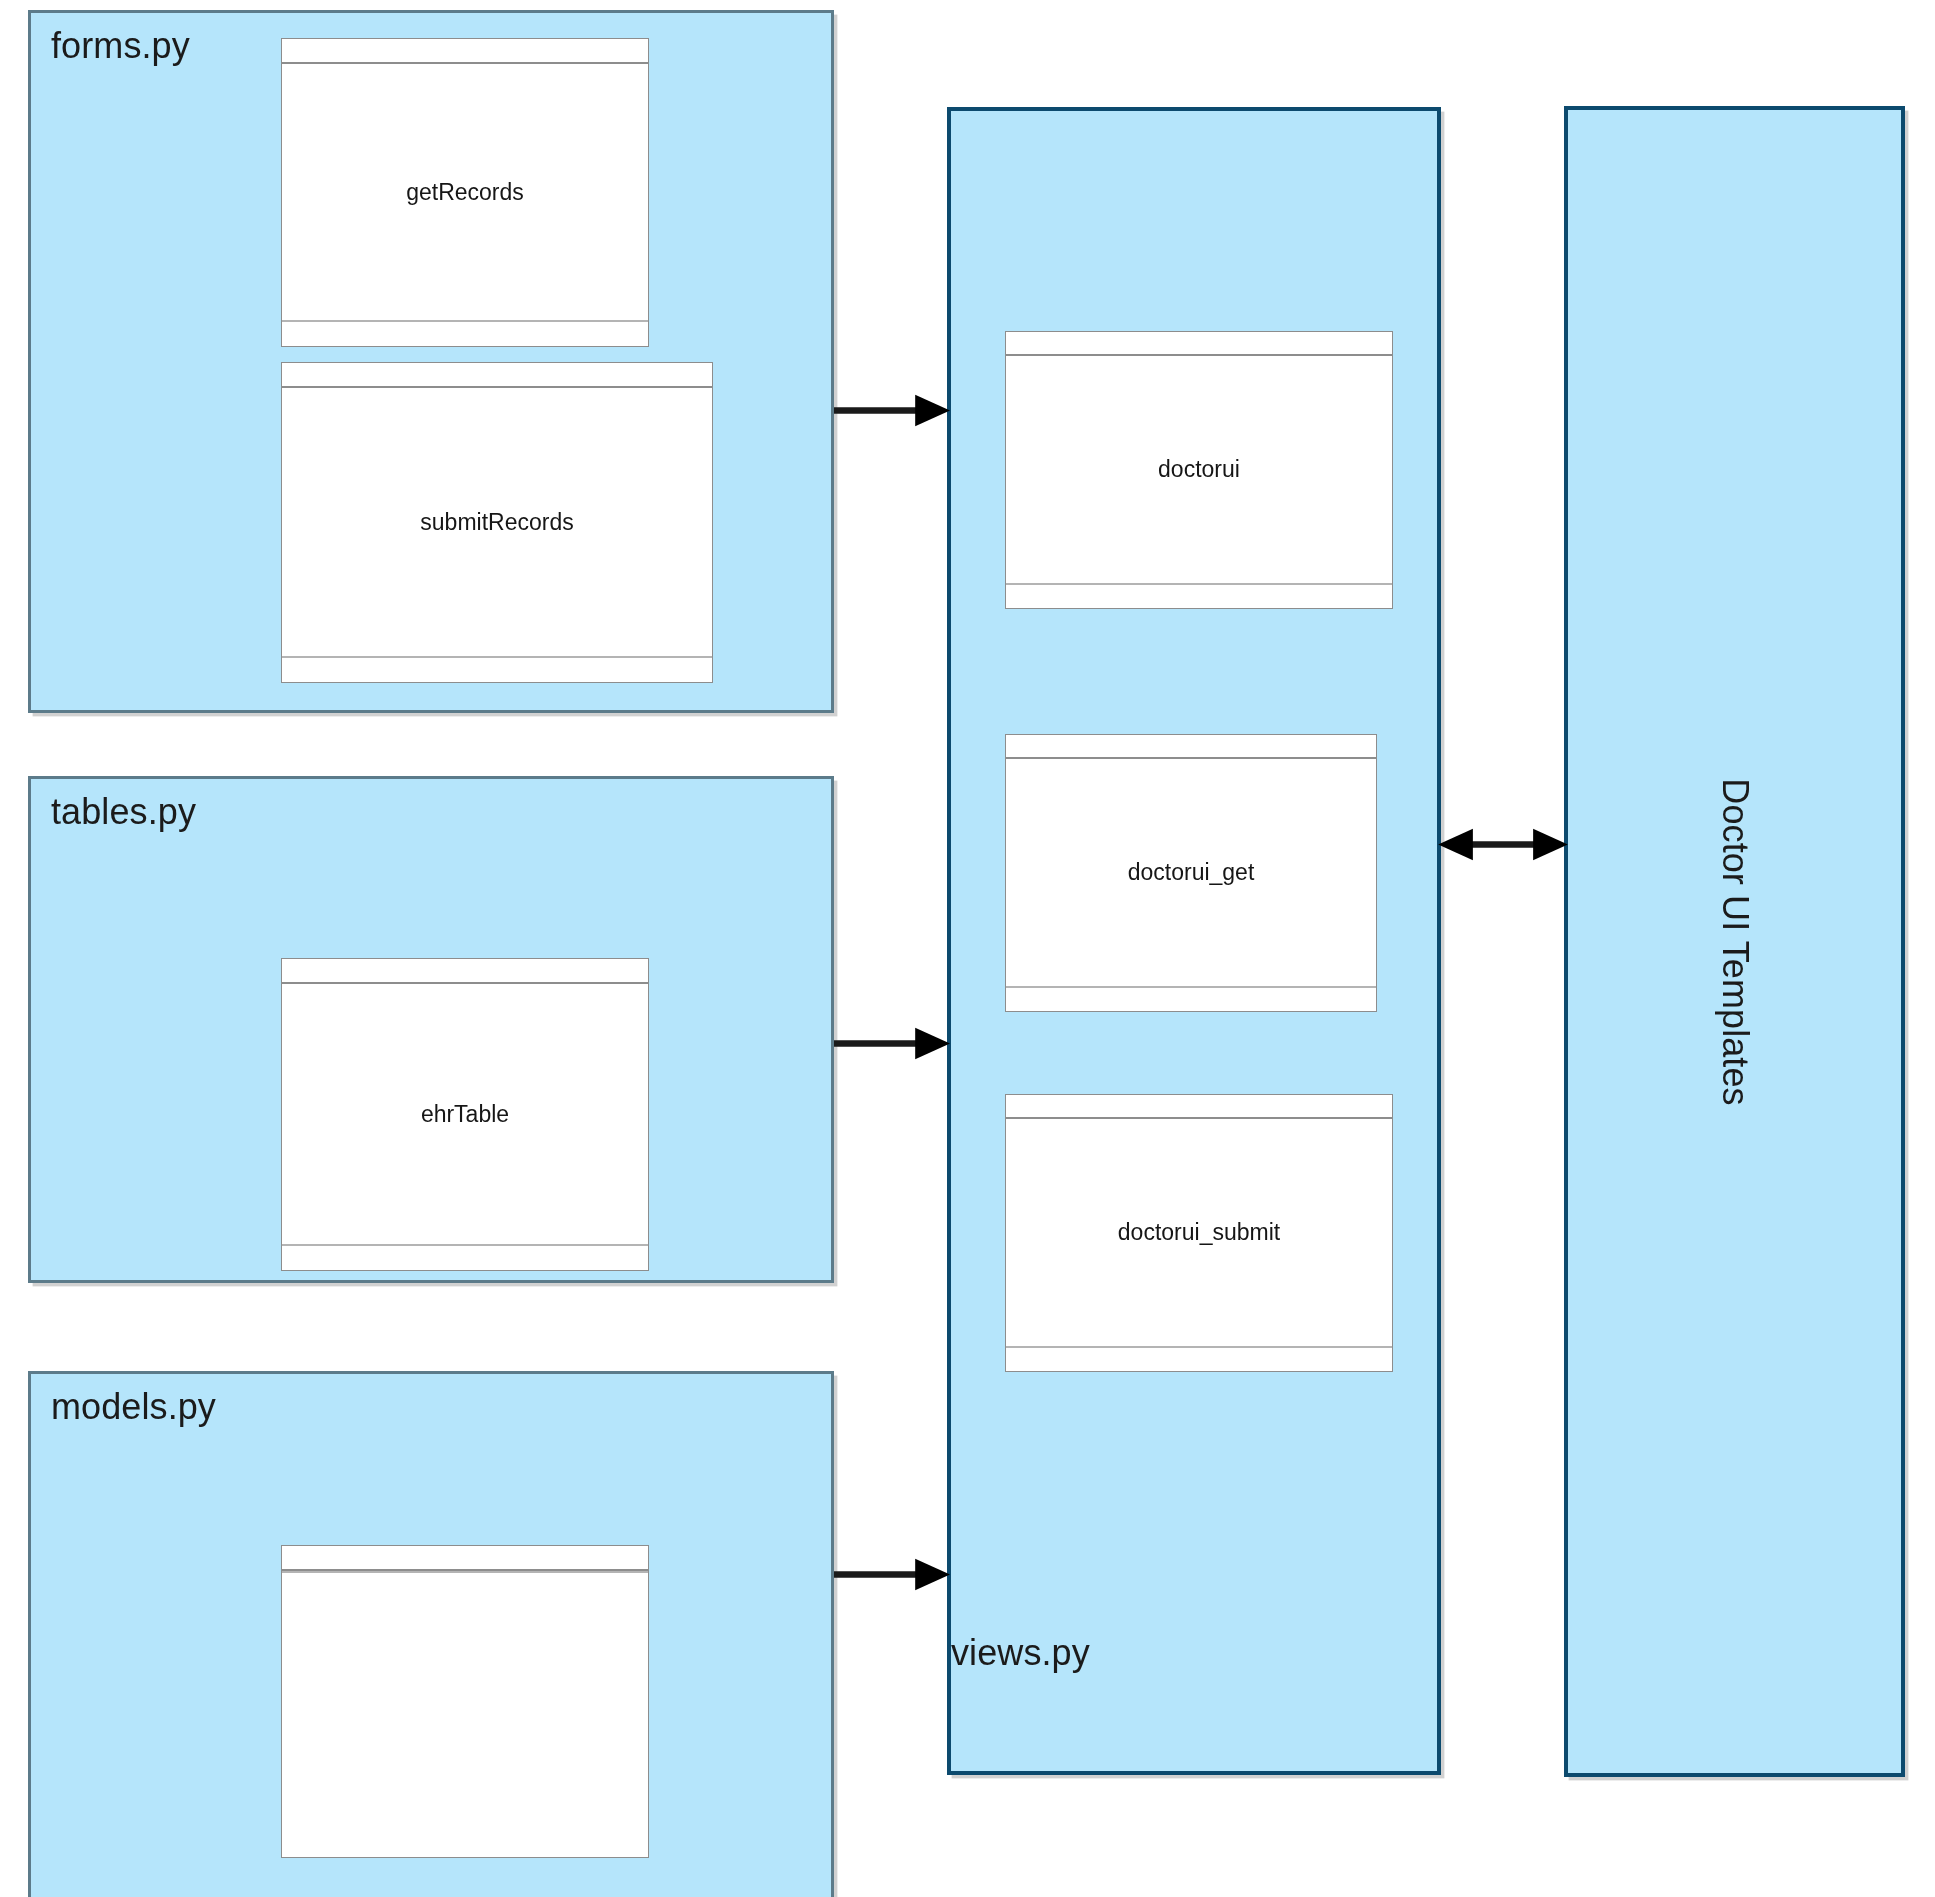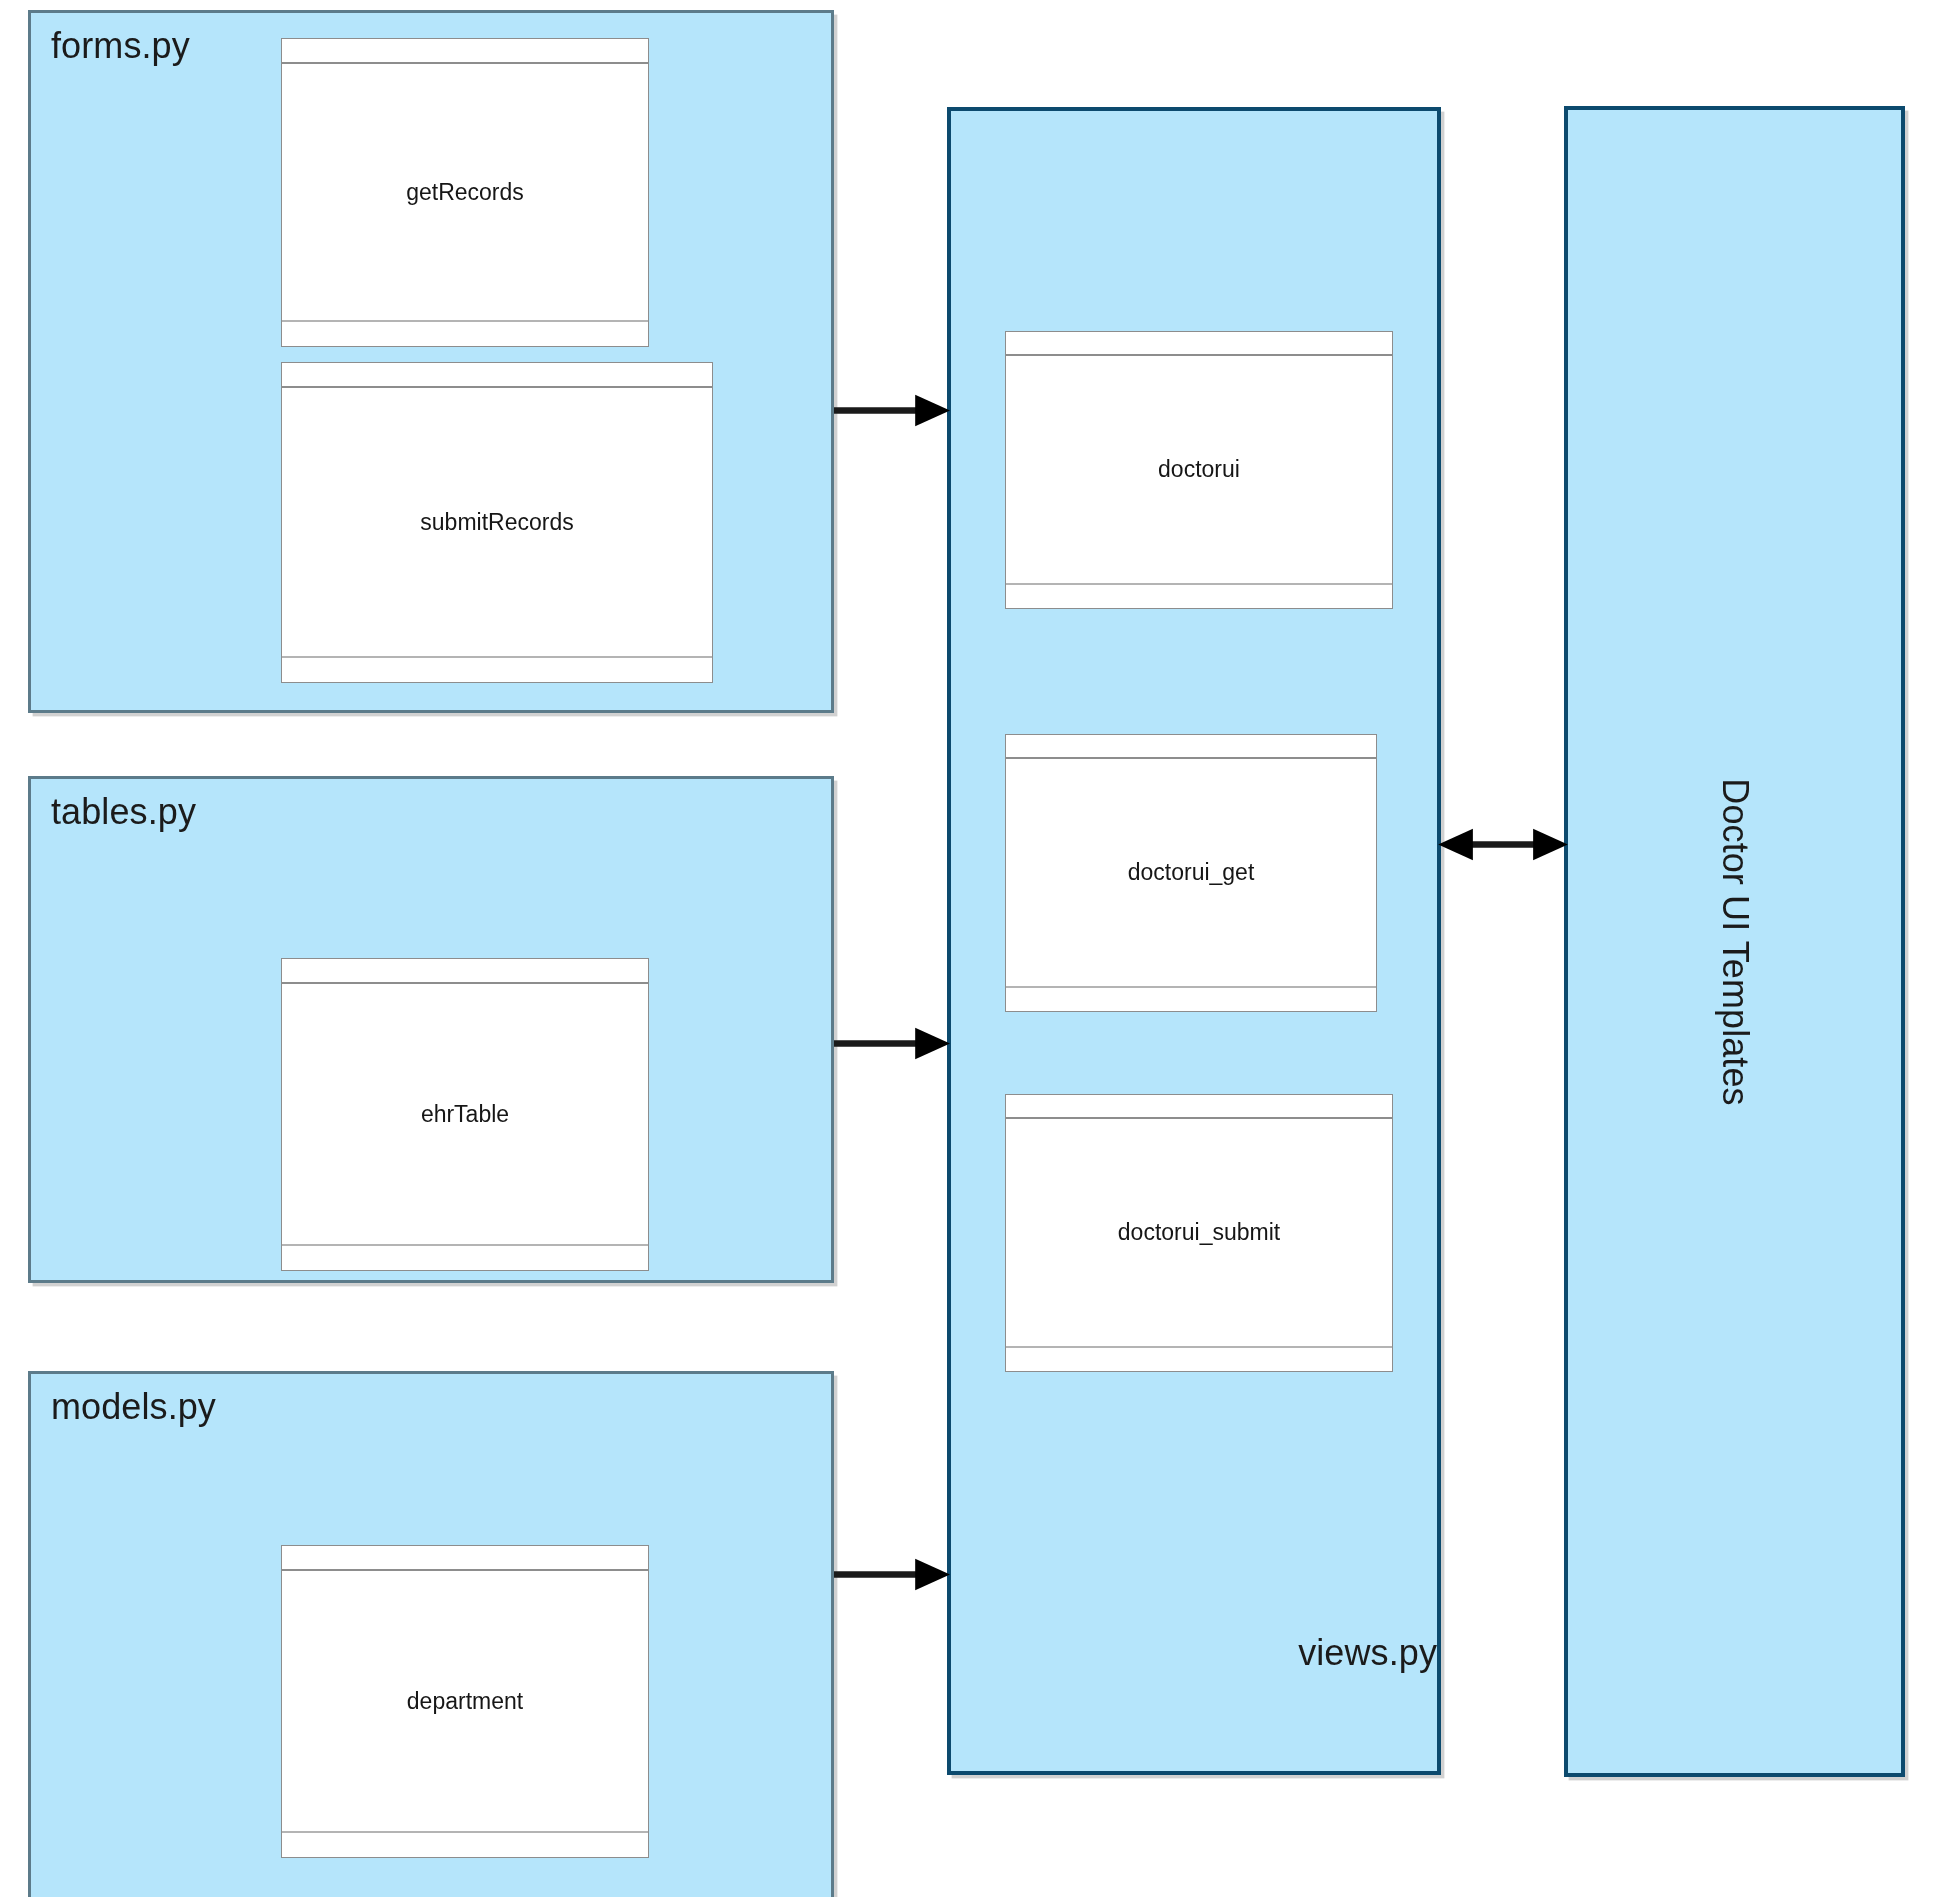--- a/index.html
+++ b/index.html
@@ -39,21 +39,21 @@
     letter-spacing: 0.1px;
     white-space: nowrap;
   }
   .module-label.tl {
     left: 20px;
     top: 15px;
   }
   .module-label.bottom-center {
     left: 0;
     right: 0;
-    text-align: right;
+    text-align: left;
   }
   .module-label.vertical {
     left: 50%;
     top: 50%;
     transform: translate(-50%, -50%) rotate(90deg);
     transform-origin: center center;
   }
 
   
   .node {
@@ -134,23 +134,20 @@
       </div>
       <div class="node-foot" style="height:24px;"></div>
     </div>
   </div>
 
   <div class="module" style="left:28px; top:1371px; width:806px; height:533px;">
     <div class="module-label tl">models.py</div>
 
     <div class="node" style="left:250px; top:171px; width:368px; height:313px;">
       <div class="node-head" style="height:23px;"></div>
-      <div class="node-body">
-        <span class="node-title">department</span>
-      </div>
       <div class="node-foot" style="height:24px;"></div>
     </div>
   </div>
 
   <div class="module dark-border" style="left:947px; top:107px; width:494px; height:1668px;">
 
     <div class="node" style="left:54px; top:220px; width:388px; height:278px;">
       <div class="node-head" style="height:22px;"></div>
       <div class="node-body">
         <span class="node-title">doctorui</span>

